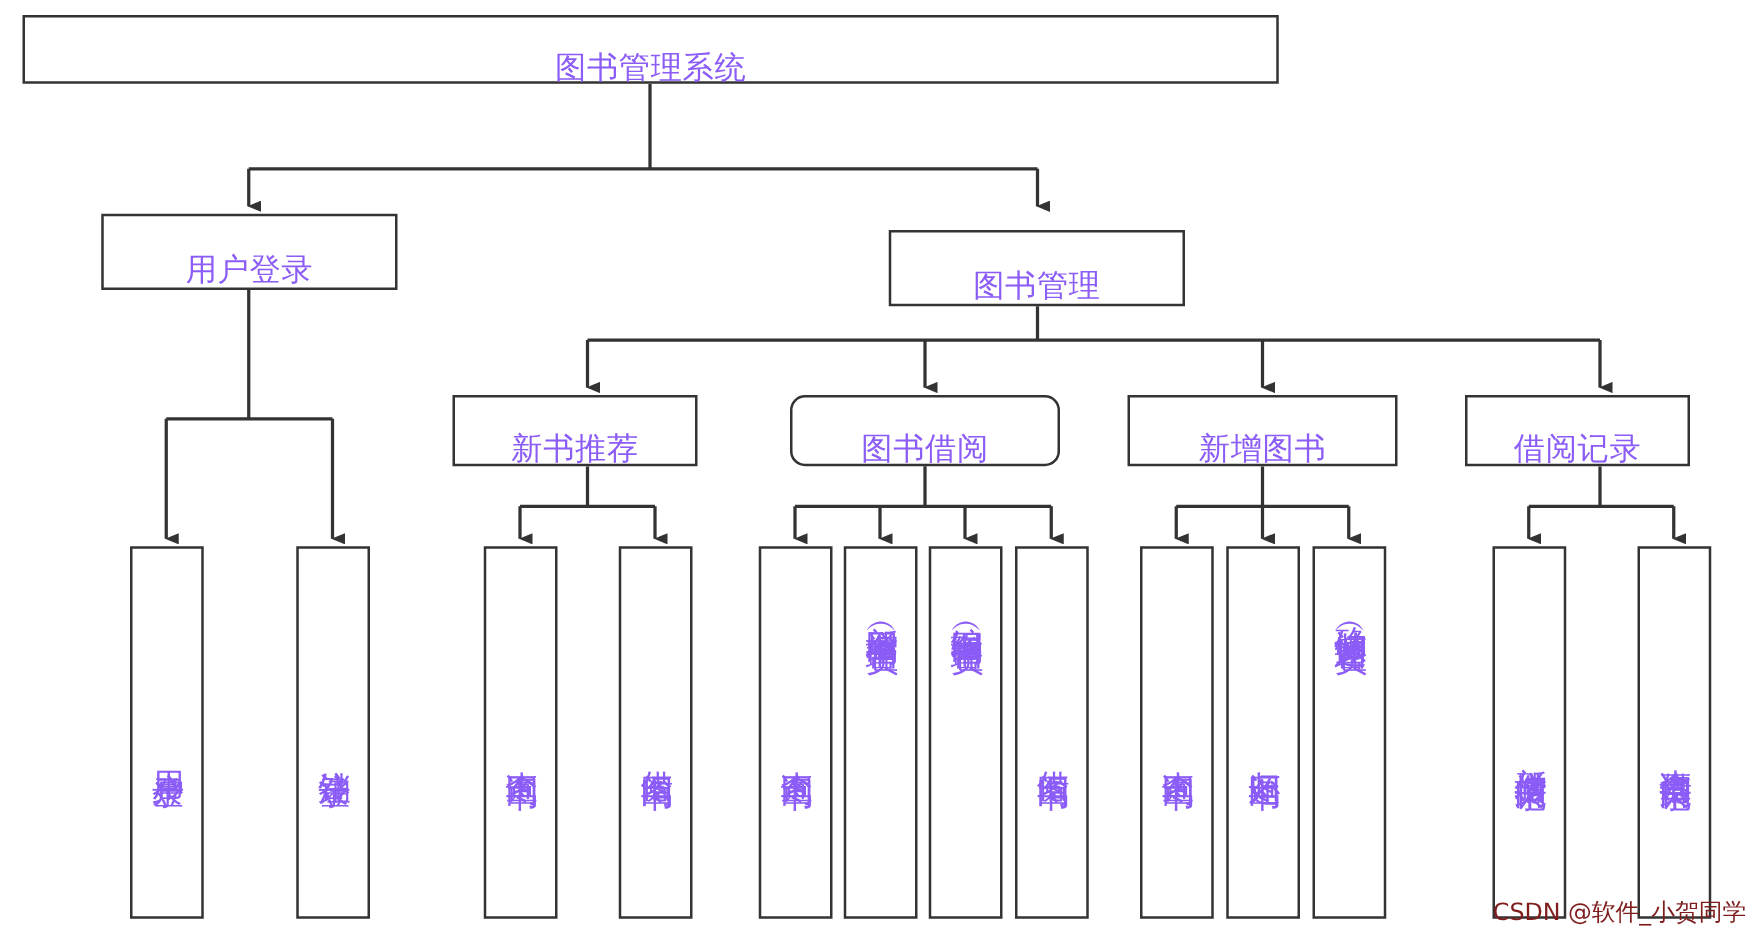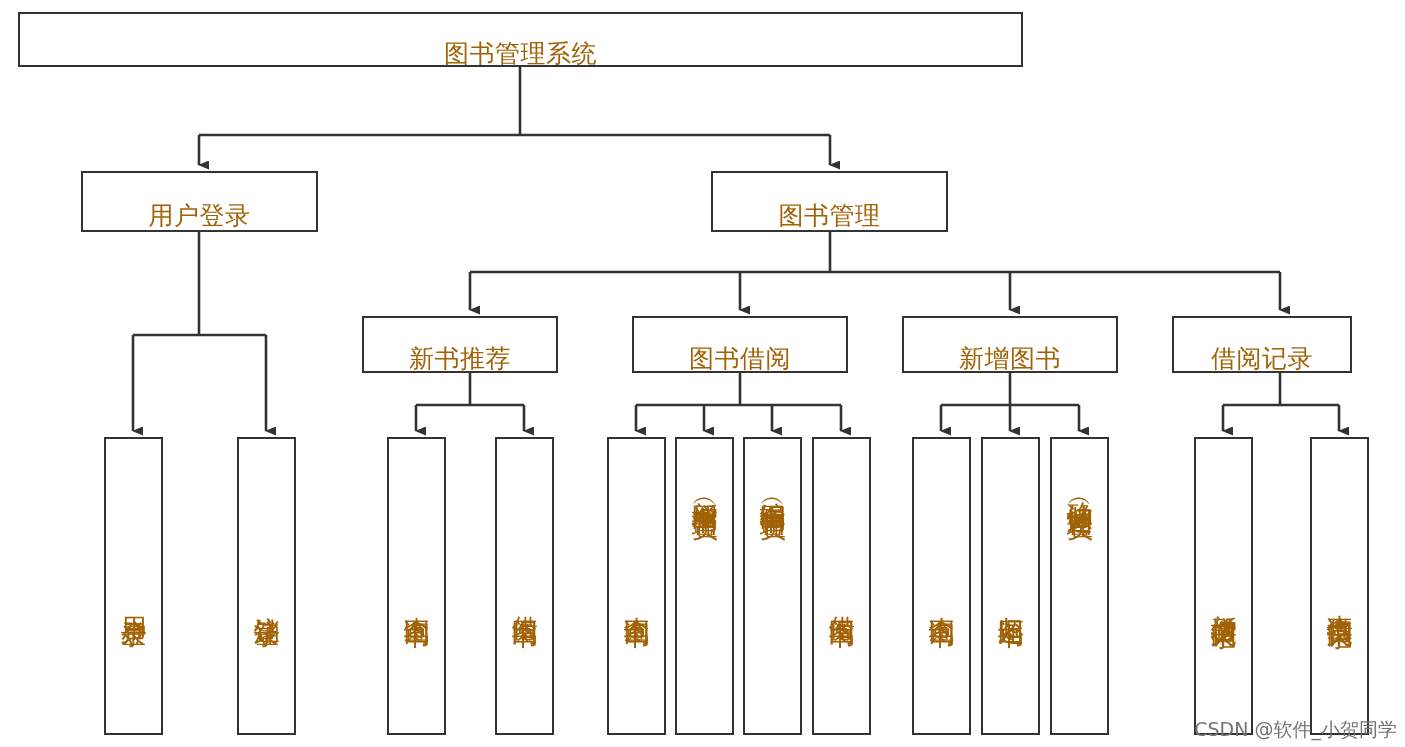--- a/index.html
+++ b/index.html
@@ -30,21 +30,21 @@
     position: absolute;
     box-sizing: border-box;
     background: #ffffff;
     border: 2px solid #333333;
     display: flex;
     align-items: center;
     justify-content: center;
     z-index: 3;
   }
   .node .label {
-    color: #a16207;
+    color: #8b5cf6;
     line-height: 1.12;
     text-align: left;
     white-space: pre;
     margin-top: 28px;
   }
   
   .node.horiz .label {
     font-size: 25px;
     letter-spacing: 0.5px;
   }
@@ -67,21 +67,21 @@
   }
   .node.vert.center-text {
     align-items: center;
     padding-top: 0;
   }
   #watermark {
     position: absolute;
     right: 8px;
     bottom: 4px;
     font-size: 19px;
-    color: #737373;
+    color: #7f1d1d;
     z-index: 9;
     white-space: nowrap;
     font-family: "DejaVu Sans", "Liberation Sans", sans-serif;
   }
 </style>
 </head>
 <body>
 
 <div id="diagram-root">
 
@@ -136,28 +136,28 @@
     </g>
   </svg>
 
   <div class="node root horiz" style="left:18px; top:12px; width:1005px; height:55px;">
     <span class="label">图书管理系统</span>
   </div>
 
   <div class="node horiz" style="left:81px; top:171px; width:237px; height:61px;">
     <span class="label">用户登录</span>
   </div>
-  <div class="node horiz" style="left:711px; top:171px; width:237px; height:61px;">
+  <div class="node horiz" style="left:711px; top:184px; width:237px; height:61px;">
     <span class="label">图书管理</span>
   </div>
 
   <div class="node horiz" style="left:362px; top:316px; width:196px; height:57px;">
     <span class="label">新书推荐</span>
   </div>
-  <div class="node horiz" style="left:632px; top:316px; width:216px; height:57px;">
+  <div class="node horiz" style="left:632px; top:316px; width:216px; height:57px;border-radius:12px;">
     <span class="label">图书借阅</span>
   </div>
   <div class="node horiz" style="left:902px; top:316px; width:216px; height:57px;">
     <span class="label">新增图书</span>
   </div>
   <div class="node horiz" style="left:1172px; top:316px; width:180px; height:57px;">
     <span class="label">借阅记录</span>
   </div>
 
   <div class="node vert center-text" style="left:104px; top:437px; width:59px; height:298px;">

